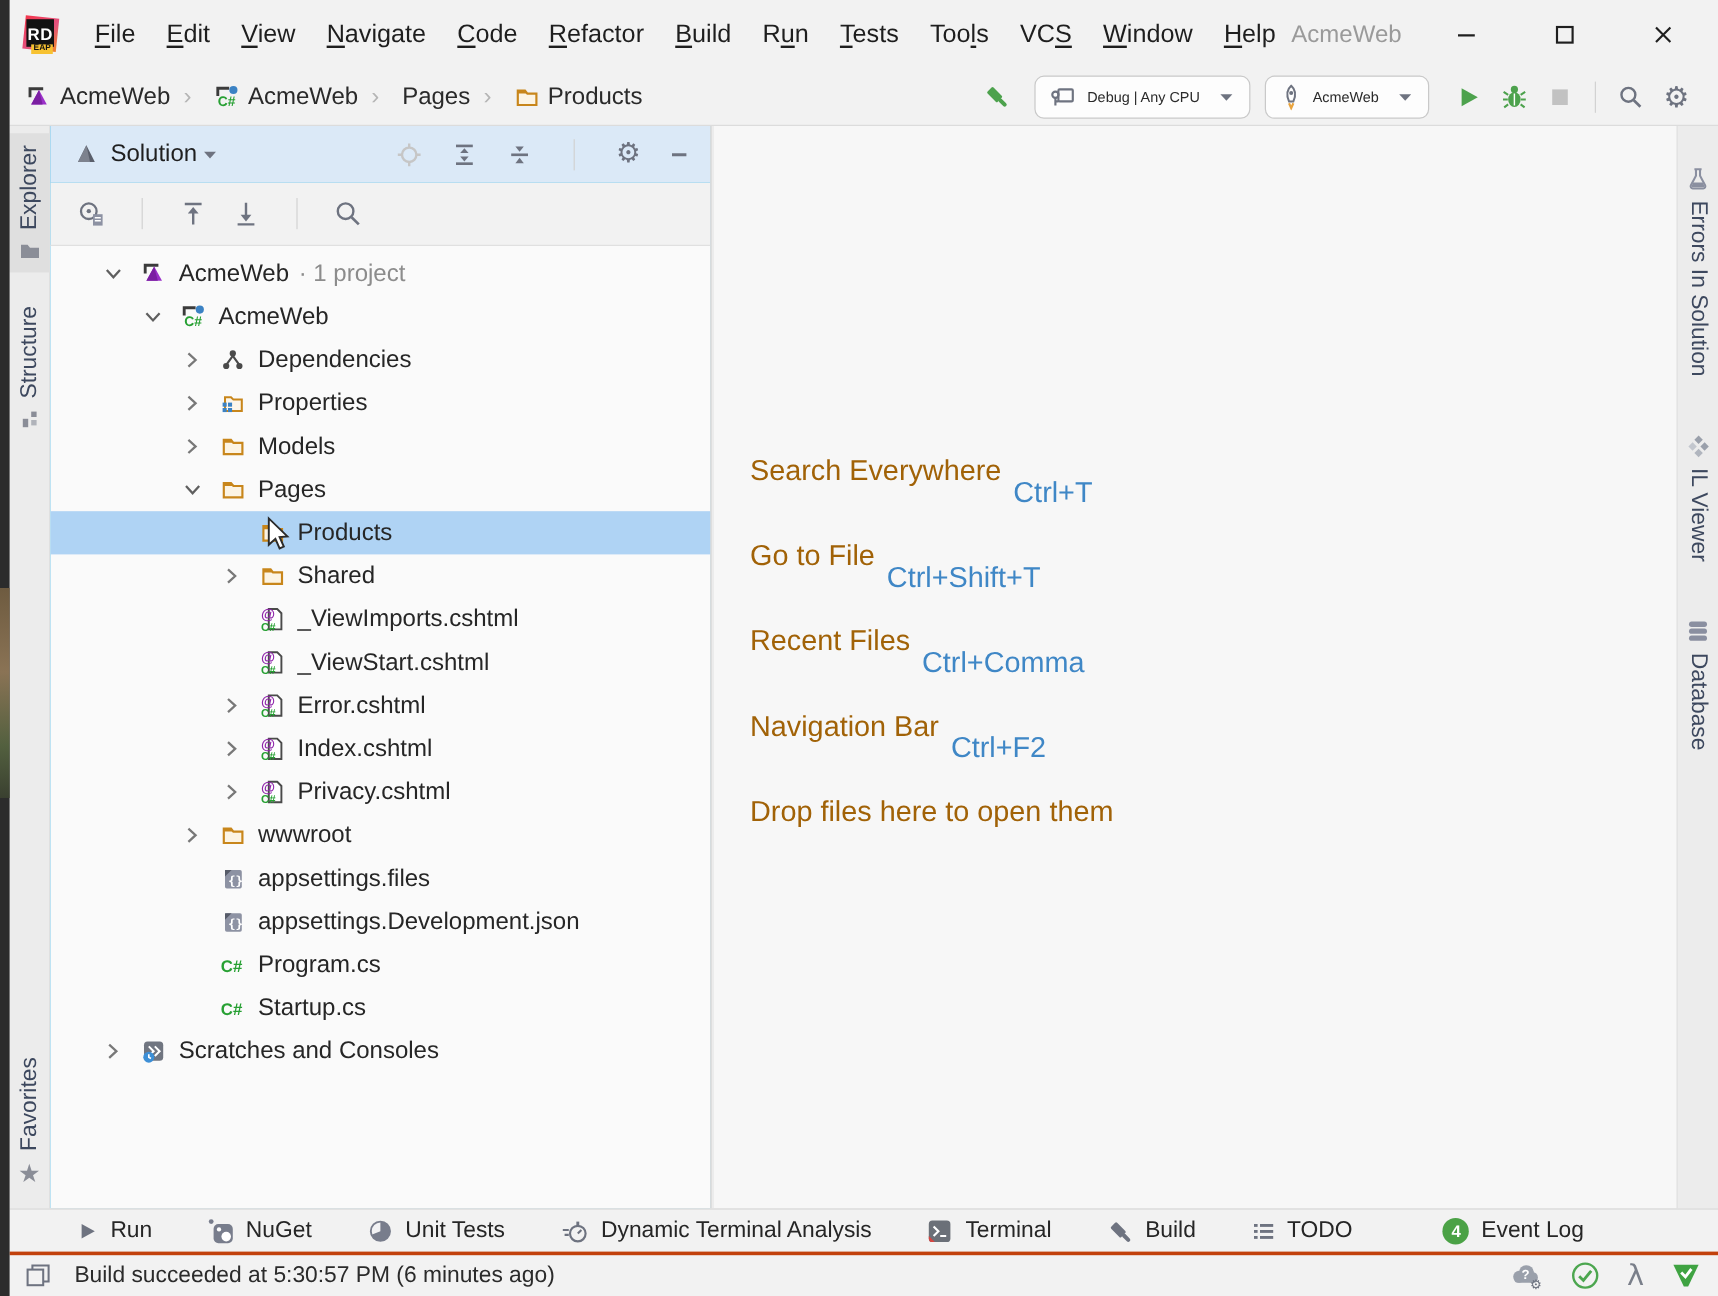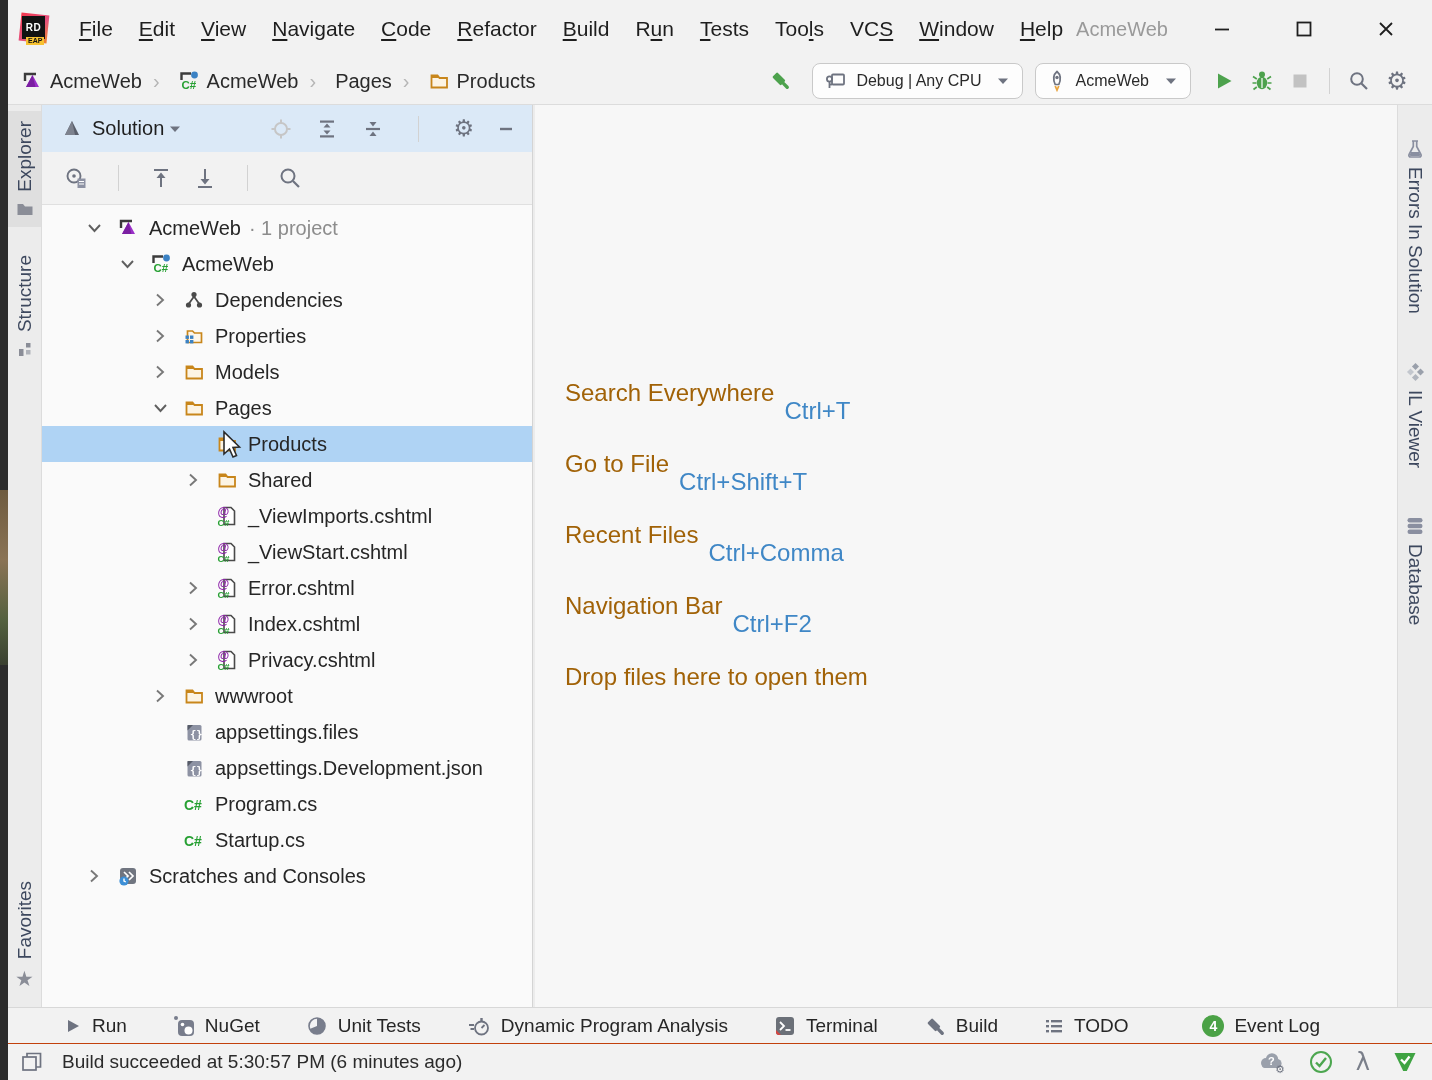--- a/index.html
+++ b/index.html
@@ -12,52 +12,52 @@
   
   .edge-strip { position:absolute; left:0; top:0; bottom:0; width:8px; background:#2c2c2c; z-index:5; }
   .edge-photo { position:absolute; left:0; width:8px; top:490px; height:175px;
     background:linear-gradient(180deg,#6e5b40 0%,#8a7355 40%,#53603f 75%,#3a4030 100%); }
   
   .titlebar { position:absolute; left:8px; right:0; top:0; height:58px; display:flex; align-items:center; background:#f2f2f2; }
   .applogo { position:relative; width:32px; height:32px; margin:0 16px 0 10px; flex:none; }
   .applogo .grad { position:absolute; left:2px; top:1px; width:28px; height:28px;
     background:linear-gradient(135deg,#f4364c 0%,#e4517e 55%,#f0882b 100%); transform:rotate(6deg); }
   .applogo .blk { position:absolute; left:4px; top:3px; width:23px; height:23px; background:#121212;
-    color:#fff; font-weight:bold; font-size:10px; display:flex; align-items:center; justify-content:center; letter-spacing:.5px;}
+    color:#fff; font-weight:bold; font-size:14px; display:flex; align-items:center; justify-content:center; letter-spacing:.5px;}
   .applogo .eap { position:absolute; left:8px; bottom:0px; background:#f7c231; color:#111; font-size:7px; font-weight:bold; padding:0 2px; line-height:8px; }
   .menu { display:flex; align-items:center; font-size:21px; color:#1e1e1e; }
   .mi { padding:9px 13px; cursor:default; border-radius:4px; }
   .mi u { text-decoration:underline; text-underline-offset:3px; }
   .win-title { margin-left:auto; font-size:20px; color:#9a9a9a; padding-right:30px; }
   .win-controls { display:flex; align-items:center; gap:34px; padding-right:24px; }
   .win-btn { width:48px; height:50px; display:flex; align-items:center; justify-content:center; }
   
   .toolbar2 { position:absolute; left:8px; right:0; top:58px; height:47px; display:flex; align-items:center;
     background:#f2f2f2; border-bottom:1px solid #dcdcdc; padding:0 16px 0 14px; }
   .crumbs { display:flex; align-items:center; font-size:20px; color:#2a2a2a; }
   .crumb { display:flex; align-items:center; gap:8px; cursor:default; }
   .crumb + .crumb::before { content:"›"; color:#b5b5b5; font-size:20px; padding:0 11px; }
   .tspacer { flex:1; }
   .tbtn { display:flex; align-items:center; justify-content:center; width:38px; height:36px; border-radius:5px; flex:none; }
   .widget { display:flex; align-items:center; gap:9px; height:36px; background:#fdfdfd; border:1px solid #c9c9c9;
-    border-radius:8px; padding:0 12px; font-size:16px; color:#2a2a2a; margin-left:12px; }
+    border-radius:8px; padding:0 12px; font-size:12px; color:#2a2a2a; margin-left:12px; }
   .widget .caret { margin-left:6px; }
   .vsep { width:1px; height:26px; background:#d2d2d2; margin:0 10px; }
   
   .main { position:absolute; left:8px; right:0; top:105px; bottom:73px; display:flex; }
   .stripe { width:34px; background:#ececec; display:flex; flex-direction:column; align-items:center; flex:none; }
   .stripe-l { border-right:1px solid #dcdcdc; }
   .stripe-r { width:35px; border-left:1px solid #dcdcdc; }
   .vl { writing-mode:vertical-rl; transform:rotate(180deg); font-size:19px; color:#3d485e; }
   .vr { writing-mode:vertical-rl; font-size:19px; color:#3d485e; }
   .ltab { display:flex; flex-direction:column; align-items:center; gap:9px; padding:10px 0; width:100%; }
   .ltab.sel { background:#dfdfdf; }
   .rtab { display:flex; flex-direction:column; align-items:center; gap:8px; padding:10px 0; width:100%; }
   
-  .panel { width:490px; flex:none; display:flex; flex-direction:column; background:#0ea5e9; }
+  .panel { width:550px; flex:none; display:flex; flex-direction:column; background:#0ea5e9; }
   .panel-head { height:47px; background:#dbe9f7; display:flex; align-items:center; padding:0 18px 0 20px; flex:none; }
   .panel-head .title { font-size:20px; color:#1f1f1f; margin:0 4px 0 10px; }
   .phicons { margin-left:auto; display:flex; align-items:center; gap:24px; }
   .panel-tools { height:53px; background:#f2f2f2; border-bottom:1px solid #e0e0e0; display:flex; align-items:center; padding-left:22px; gap:20px; flex:none; }
   .tree { flex:1; overflow:hidden; padding-top:5px; background:#fafafa; }
   .trow { position:relative; height:36px; display:flex; align-items:center; padding-left:calc(42px + var(--lvl)*33px); font-size:20px; cursor:default; }
   .trow.sel { background:#afd3f4; }
   .chev { width:30px; height:20px; display:flex; align-items:center; justify-content:flex-start; flex:none; }
   .ticon { width:28px; display:flex; align-items:center; justify-content:center; flex:none; margin-right:7px; }
   .tlabel { color:#262626; white-space:nowrap; }
@@ -71,21 +71,21 @@
   .hint-action { color:#a16207; }
   .hint-keys { color:#3f87c6;margin-top:36px; }
   
   .btoolbar { position:absolute; left:8px; right:0; bottom:37px; height:36px; background:#f2f2f2; border-top:1px solid #d8d8d8;
     display:flex; align-items:center; padding:0 56px; gap:46px; }
   .bitem { display:flex; align-items:center; gap:10px; font-size:19px; color:#262626; cursor:default; }
   .badge { width:22px; height:22px; border-radius:50%; background:#4ba246; color:#fff; font-size:14px; font-weight:bold;
     display:flex; align-items:center; justify-content:center; }
   .eventlog { margin-left:auto; margin-right:56px; }
   
-  .statusbar { position:absolute; left:8px; right:0; bottom:0; height:37px; background:#f2f2f2; border-top:1px solid #c2410c;
+  .statusbar { position:absolute; left:8px; right:0; bottom:0; height:37px; background:#f2f2f2; border-top:3px solid #c2410c;
     display:flex; align-items:center; padding:0 14px 0 12px; }
   .status-msg { margin-left:18px; font-size:19px; color:#2b2b2b; }
   .sicons { margin-left:auto; display:flex; align-items:center; gap:22px; }
   .lambda { font-size:24px; color:#7a7f8a; font-family:"DejaVu Sans",sans-serif; }
   .gearchar { font-family:"DejaVu Sans",sans-serif; color:#6e7380; line-height:1; }
 </style>
 </head>
 <body>
 
 <svg width="0" height="0" style="position:absolute">
@@ -688,21 +688,21 @@
       </svg>
       <span>Unit Tests</span>
     </span>
     <span class="bitem">
       <svg width="24" height="22">
         <circle cx="14.5" cy="13" r="6.5" fill="none" stroke="#6e7380" stroke-width="1.8"></circle>
         <rect x="13.3" y="3" width="2.4" height="3" fill="#6e7380"></rect>
         <path d="M14.5 13 L17.5 10" stroke="#6e7380" stroke-width="1.8"></path>
         <path d="M2 10 H7 M3.5 14 H7" stroke="#6e7380" stroke-width="1.8"></path>
       </svg>
-      <span>Dynamic Program Analysis</span>
+      <span>Dynamic Terminal Analysis</span>
     </span>
     <span class="bitem">
       <svg width="22" height="22">
         <rect x="2" y="2" width="18" height="18" rx="3" fill="#6b7078"></rect>
         <path d="M6 7 L10 11 L6 15" stroke="#ffffff" stroke-width="1.8" fill="none"></path>
         <path d="M11.5 15 H16.5" stroke="#ffffff" stroke-width="1.8"></path>
         <path d="M2 15 L7 20 H5 A3 3 0 0 1 2 17 Z" fill="#d64541"></path>
       </svg>
       <span>Terminal</span>
     </span>

